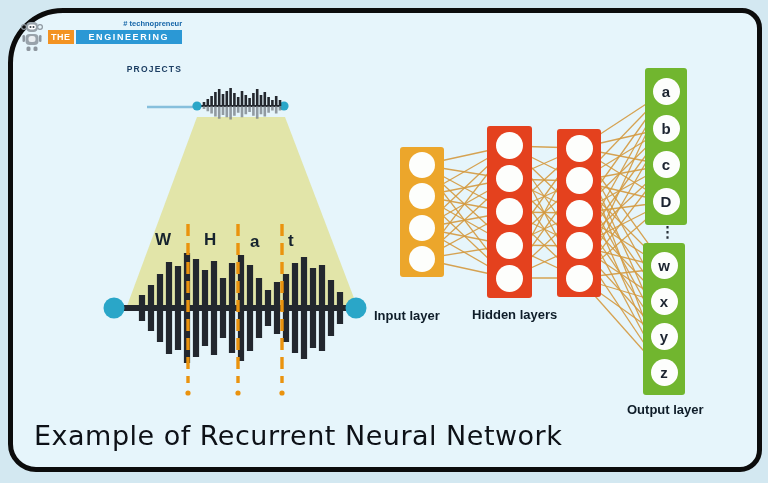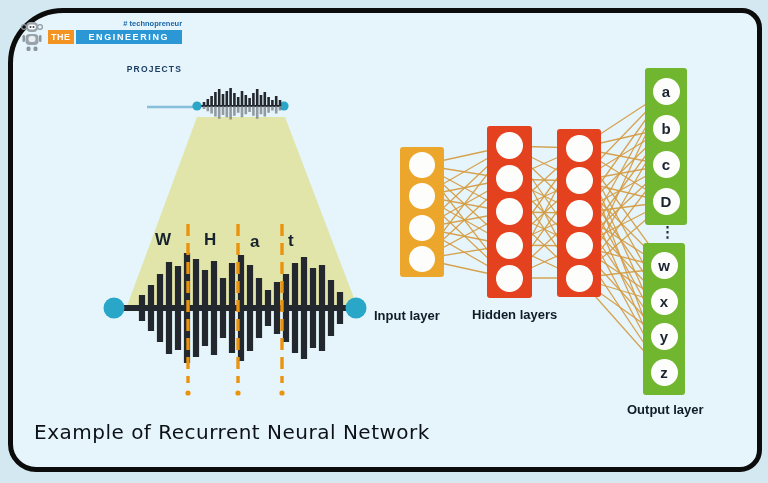--- a/index.html
+++ b/index.html
@@ -50,21 +50,21 @@
   .node-26{width:26px;height:26px;}
   .node-27{width:27px;height:27px;}
   .node-letter{display:flex;align-items:center;justify-content:center;
     font-size:15px;font-weight:bold;color:#1c2430;}
   .net-ellipsis{position:absolute;left:660px;top:224px;font-size:15px;font-weight:bold;color:#283038;line-height:1;}
   .layer-label{position:absolute;font-size:13px;font-weight:bold;color:#0f1d29;white-space:nowrap;}
   
   .caption{
     position:absolute;left:34px;top:420px;
     font-family:"DejaVu Sans",sans-serif;
-    font-size:20px;color:#0d1117;letter-spacing:.5px;white-space:nowrap;
+    font-size:27px;color:#0d1117;letter-spacing:.5px;white-space:nowrap;
   }
 </style>
 </head>
 <body>
 
 <div class="stage">
   <div class="card"></div>
 
   <svg class="art" width="768" height="483" viewBox="0 0 768 483">
 

